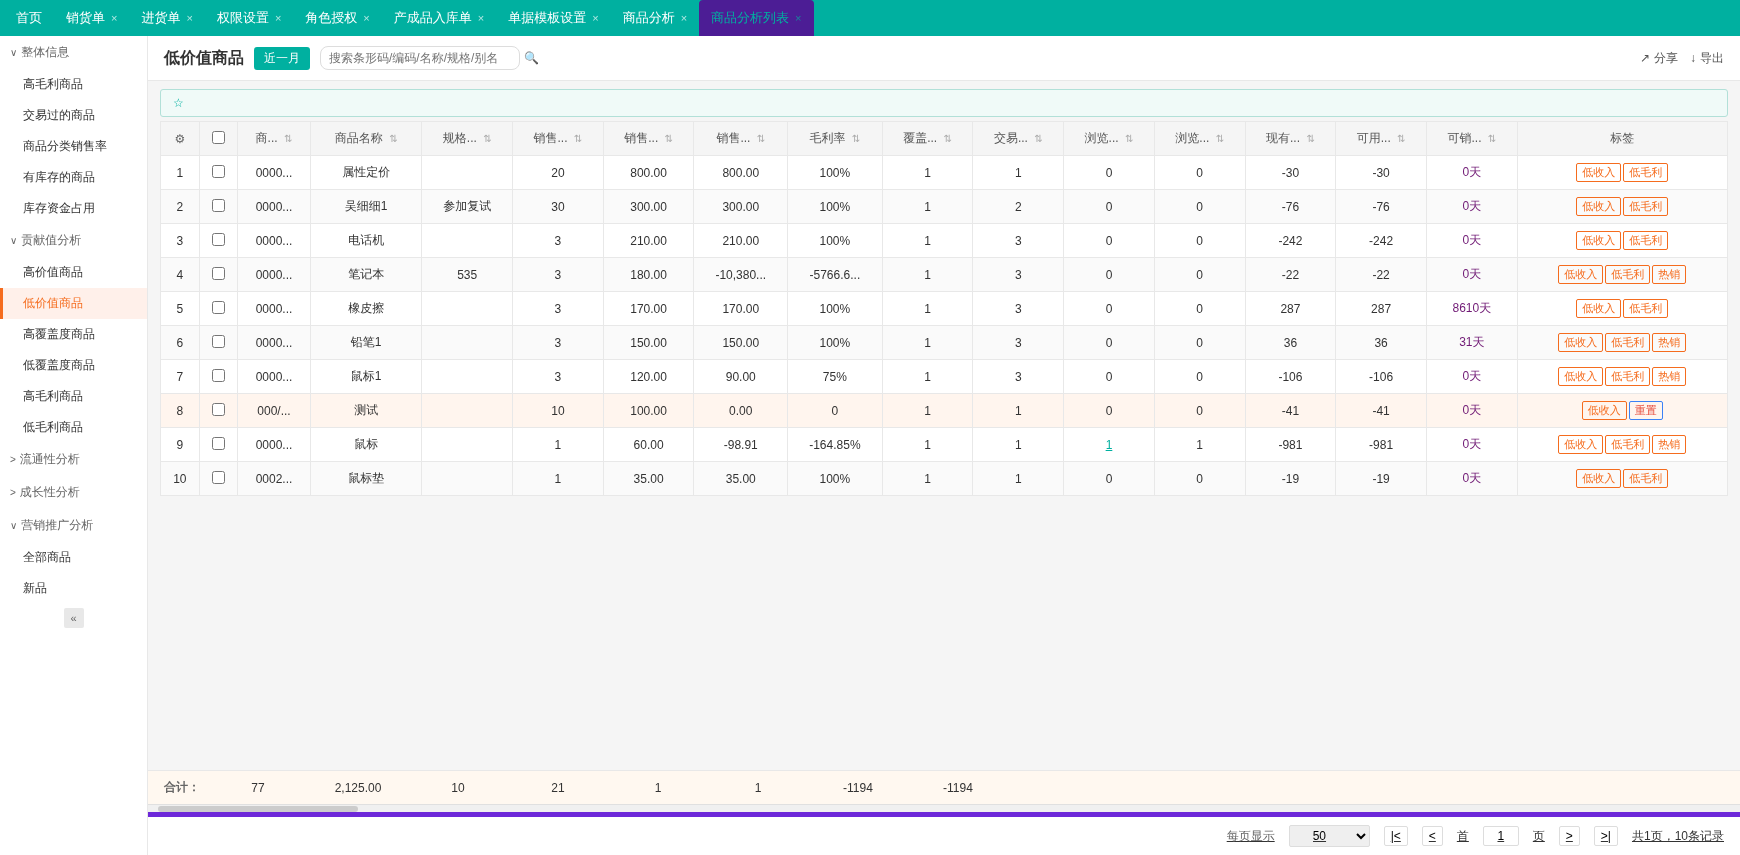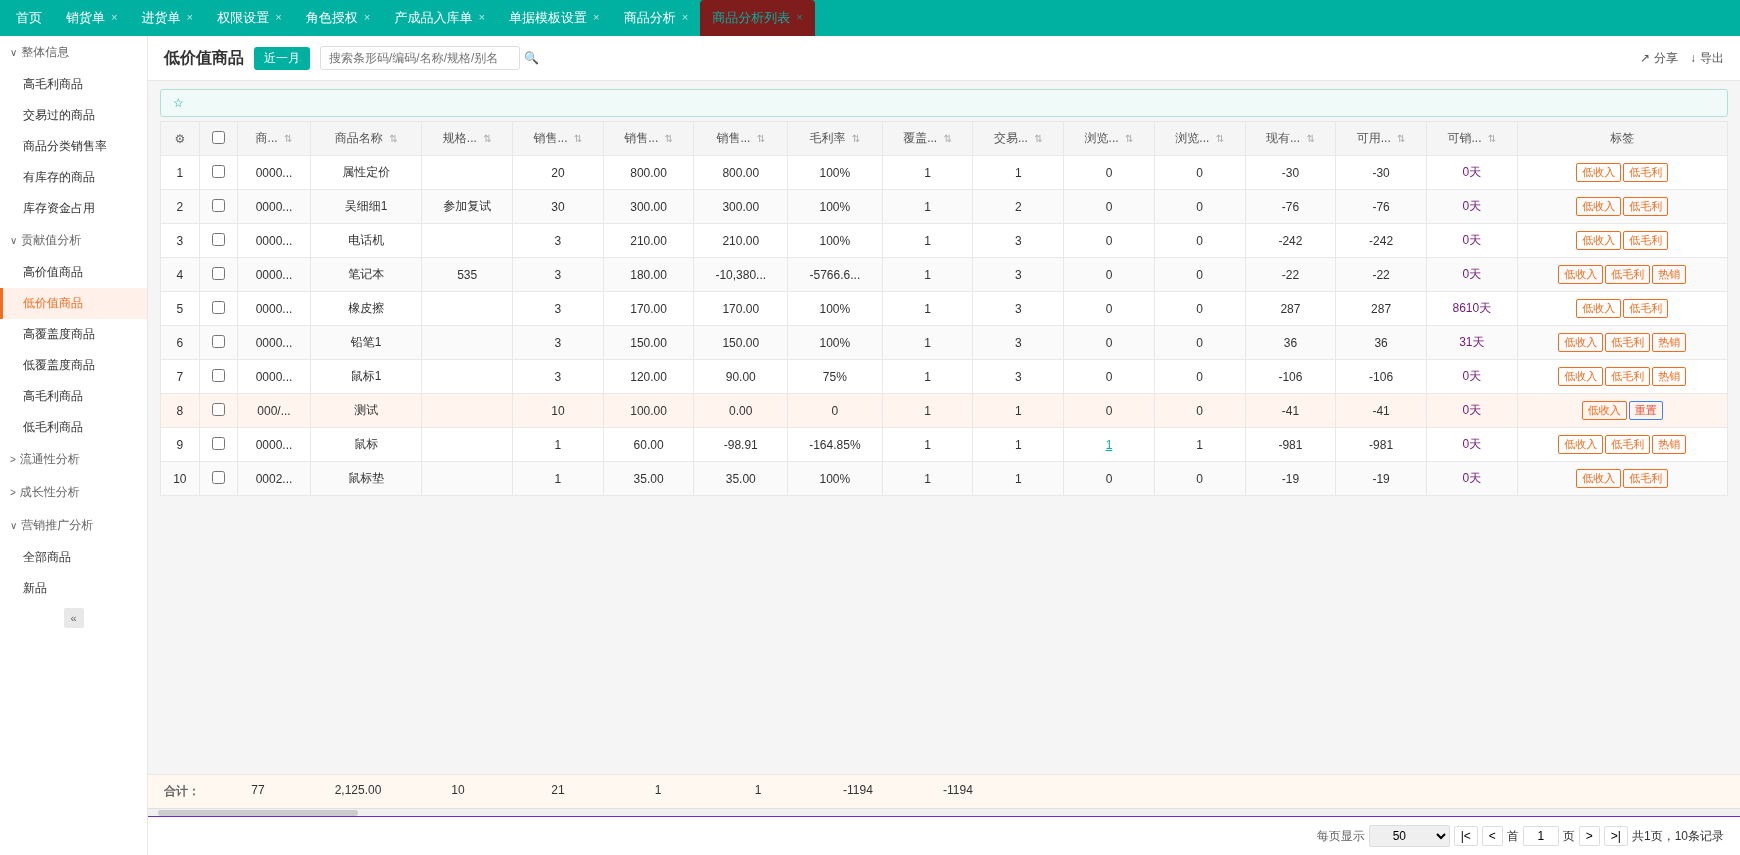--- a/index.html
+++ b/index.html
@@ -15,23 +15,22 @@
     }
     .top-nav .nav-item {
       color: #fff;
       padding: 8px 12px;
       height: 36px;
       display: flex;
       align-items: center;
       cursor: pointer;
       font-size: 13px;
       white-space: nowrap;
-      font-family: Liberation Mono, monospace;
-    }
-    .top-nav .nav-item.active { background: #7f1d1d; color: #00b0a0; border-radius: 4px 4px 0 0; }
+    }
+    .top-nav .nav-item.active { background: #4c1d95; color: #00b0a0; border-radius: 4px 4px 0 0; }
     .top-nav .nav-item .close-x { margin-left: 6px; font-size: 11px; opacity: 0.7; }
     
     
     .layout { display: flex; height: calc(100vh - 36px); }
     
     
     .sidebar {
       width: 148px;
       background: #fff;
       border-right: 1px solid #e8e8e8;
@@ -84,21 +83,21 @@
       color: #fff;
       border: none;
       border-radius: 3px;
       padding: 3px 10px;
       font-size: 12px;
       cursor: pointer;
       margin-right: 10px;
     }
     .search-box {
       border: 1px solid #ddd;
-      border-radius: 3px;
+      border-radius: 8px;
       padding: 4px 8px;
       font-size: 12px;
       width: 200px;
       outline: none;
       color: #999;
     }
     .search-icon { color: #00b0a0; margin-left: 4px; }
     .header-actions { margin-left: auto; display: flex; gap: 12px; }
     .header-btn {
       background: none;
@@ -178,39 +177,40 @@
     .tag-link { color: #00b0a0; text-decoration: underline; cursor: pointer; }
     
     .days-orange { color: #701a75; }
     
     
     .footer-summary {
       background: #fff8f0;
       border-top: 1px solid #e8e8e8;
       padding: 8px 16px;
       display: flex;
-      align-items: flex-start;
+      align-items: center;
       font-size: 12px;
       gap: 8px;
       margin: 0 0 0 0;
     }
     .footer-label { color: #666; font-weight: bold; }
     .footer-values { display: flex; gap: 40px; margin-left: 20px; }
     .footer-val { min-width: 60px; text-align: center; }
     
     
     .pagination {
       display: flex;
       align-items: center;
       justify-content: flex-end;
       padding: 8px 16px;
       background: #fff;
-      border-top: 1px solid #6d28d9;
-      gap: 4px;
-      font-size: 12px;
+      border-top: 5px solid #6d28d9;
+      gap: 14px;
+      font-size: 12px;
+      text-decoration: underline;
     }
     .pagination .page-size-label { color: #666; }
     .page-size-select {
       border: 1px solid #ddd;
       border-radius: 2px;
       padding: 2px 19px;
       font-size: 12px;
     }
     .page-btn {
       border: 1px solid #ddd;

